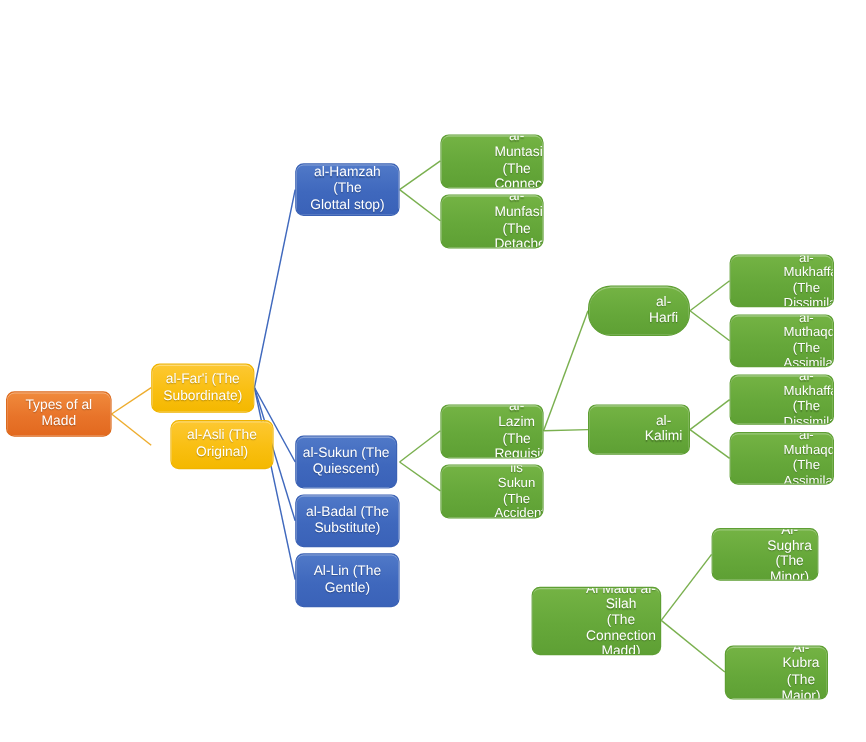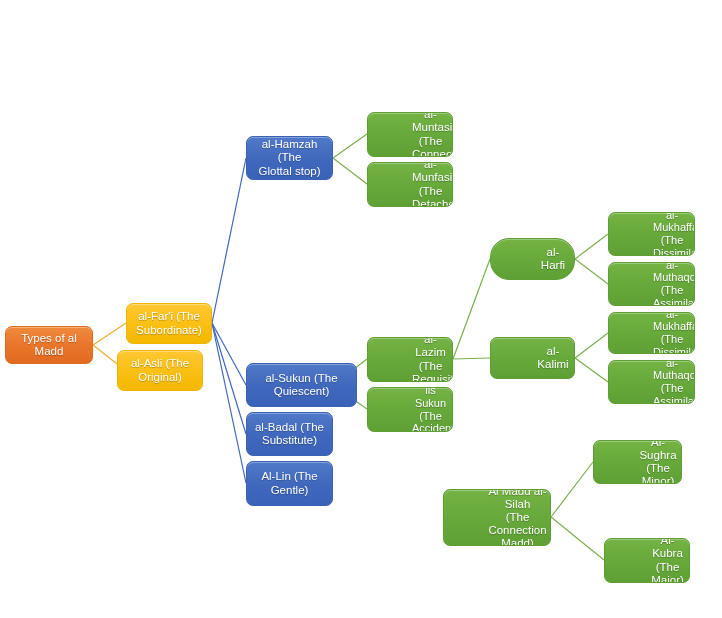--- a/index.html
+++ b/index.html
@@ -90,25 +90,25 @@
       <line x1="575" y1="259" x2="608" y2="284" stroke="#7ab04f" stroke-width="1.2"></line>
       <line x1="575" y1="358" x2="608" y2="333" stroke="#7ab04f" stroke-width="1.2"></line>
       <line x1="575" y1="358" x2="608" y2="382" stroke="#7ab04f" stroke-width="1.2"></line>
       <line x1="551" y1="517" x2="593" y2="462" stroke="#7ab04f" stroke-width="1.2"></line>
       <line x1="551" y1="517" x2="604" y2="560" stroke="#7ab04f" stroke-width="1.2"></line>
     </svg>
   <div id="nodes">
       <div class="node n-orange" style="left: 5px; top: 326px; width: 88px; height: 38px; font-size: 11.5px;"><span>Types of al Madd</span></div>
       <div class="node n-yellow" style="left: 126px; top: 303px; width: 86px; height: 41px; font-size: 11.5px;"><span>al-Far'i (The
 Subordinate)</span></div>
-      <div class="node n-yellow" style="left: 117px; top: 350px; width: 86px; height: 41px; font-size: 11.5px;"><span>al-Asli (The
+      <div class="node n-yellow" style="left: 142px; top: 350px; width: 86px; height: 41px; font-size: 11.5px;"><span>al-Asli (The
 Original)</span></div>
       <div class="node n-blue" style="left: 246px; top: 136px; width: 87px; height: 44px; font-size: 11.5px; justify-content: center;"><span>al-Hamzah  (The
 Glottal stop)</span></div>
-      <div class="node n-blue" style="left: 246px; top: 363px; width: 111px; height: 44px; font-size: 11.5px;"><span>al-Sukun (The
+      <div class="node n-blue" style="left: 246px; top: 363px; width: 85px; height: 44px; font-size: 11.5px;"><span>al-Sukun (The
 Quiescent)</span></div>
       <div class="node n-blue" style="left: 246px; top: 412px; width: 87px; height: 44px; font-size: 11.5px;"><span>al-Badal (The
 Substitute)</span></div>
       <div class="node n-blue" style="left: 246px; top: 461px; width: 87px; height: 45px; font-size: 11.5px;"><span>Al-Lin (The
 Gentle)</span></div>
       <div class="node n-green" style="left: 367px; top: 112px; width: 86px; height: 45px; font-size: 11.5px;"><span>al-Muntasil (The
 Connected)</span></div>
       <div class="node n-green" style="left: 367px; top: 162px; width: 86px; height: 45px; font-size: 11.5px;"><span>al-Munfasil (The
 Detached)</span></div>
       <div class="node n-green" style="left: 367px; top: 337px; width: 86px; height: 45px; font-size: 11.5px;"><span>al-Lazim (The

